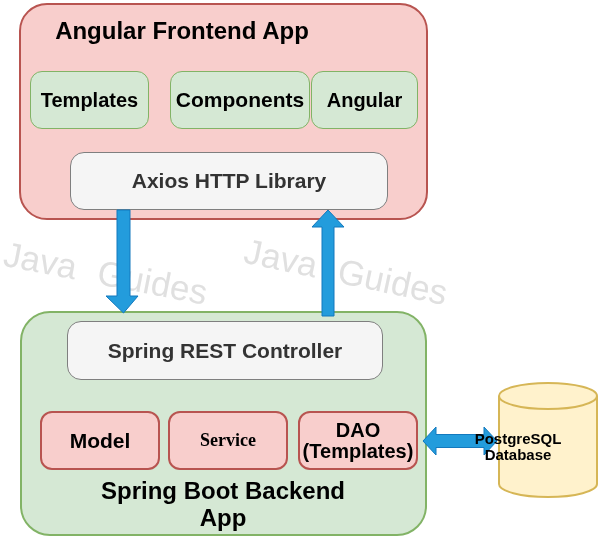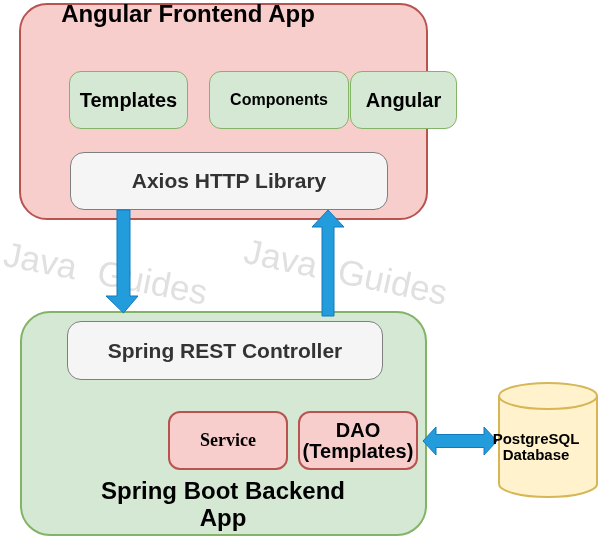--- a/index.html
+++ b/index.html
@@ -24,58 +24,59 @@
   }
   .big-title{
     position:absolute;z-index:3;font-weight:700;font-size:24px;color:#000;
     text-align:center;line-height:27px;
   }
   .node{
     position:absolute;z-index:3;display:flex;align-items:center;justify-content:center;
     box-sizing:border-box;font-weight:700;color:#000;text-align:center;
     border-radius:12px;
   }
-  .green-node{background:#d5e8d4;border:1.5px solid #82b366;margin-left:39px;}
+  .green-node{background:#d5e8d4;border:1.5px solid #82b366;}
   .pink-node{background:#f8cecc;border:2px solid #b85450;}
   .gray-node{background:#f5f5f5;border:1.5px solid #7f7f7f;color:#333;border-radius:14px;}
   #overlay{position:absolute;left:0;top:0;z-index:4;pointer-events:none;}
   .db-label{
     position:absolute;z-index:5;font-weight:700;font-size:15px;line-height:16px;
     color:#000;text-align:center;
   }
 </style>
 </head>
 <body>
 
 <div id="stage">
 
   <div class="watermark" style="left:8px;top:234px;">Java Guides</div>
   <div class="watermark" style="left:249px;top:231px;transform:rotate(12deg);">Java Guides</div>
 
   <div class="container-box frontend-box"></div>
-  <div class="big-title" style="left:19px;top:0;width:326px;padding-left:6px;">Angular Frontend App</div>
+  <div class="big-title" style="left:19px;top:17px;width:326px;">Angular Frontend App</div>
 
   <div class="node green-node" style="left:30px;top:71px;width:119px;height:58px;font-size:20px;">Templates</div>
-  <div class="node green-node" style="left:170px;top:71px;width:140px;height:58px;font-size:16px;">Components</div>
+  <div class="node green-node" style="left:170px;top:71px;width:140px;height:58px;font-size:21px;">Components</div>
   <div class="node green-node" style="left:311px;top:71px;width:107px;height:58px;font-size:20px;">Angular</div>
 
   <div class="node gray-node" style="left:70px;top:152px;width:318px;height:58px;font-size:21px;">Axios HTTP Library</div>
 
   <div class="container-box backend-box"></div>
 
   <div class="node gray-node" style="left:67px;top:321px;width:316px;height:59px;font-size:21px;">Spring REST Controller</div>
 
+  <div class="node pink-node" style="left:40px;top:411px;width:120px;height:59px;font-size:21px;">Model</div>
   <div class="node pink-node" style="left:168px;top:411px;width:120px;height:59px;font-size:18px;font-family:Liberation Serif, serif;">Service</div>
   <div class="node pink-node" style="left:298px;top:411px;width:120px;height:59px;font-size:20px;line-height:21px;">DAO (Templates)</div>
 
   <div class="big-title" style="left:88px;top:477px;width:270px;">Spring Boot Backend App</div>
 
   <svg id="overlay" width="601" height="541" viewBox="0 0 601 541">
     <polygon points="117,210 130,210 130,296 138,296 123.5,313 106,296 117,296" fill="#239cdc" stroke="#1379be" stroke-width="1"></polygon>
     <polygon points="328,210 344,227 334,227 334,316 322,316 322,227 312,227" fill="#239cdc" stroke="#1379be" stroke-width="1"></polygon>
     <polygon points="423,441 436,427 436,434.5 484,434.5 484,427 497,441 484,455 484,447.5 436,447.5 436,455" fill="#239cdc" stroke="#1379be" stroke-width="1"></polygon>
     <path d="M499,396 A49,13 0 0 1 597,396 L597,484 A49,13 0 0 1 499,484 Z" fill="#fff2cc" stroke="#d6b656" stroke-width="2"></path>
     <path d="M499,396 A49,13 0 0 0 597,396" fill="none" stroke="#d6b656" stroke-width="2"></path>
   </svg>
 
-  <div class="db-label" style="left:486px;top:431px;width:100px;">PostgreSQL Database</div>
+  <div class="db-label" style="left:468px;top:431px;width:100px;">PostgreSQL Database</div>
 
 </div>
 
 </body></html>

